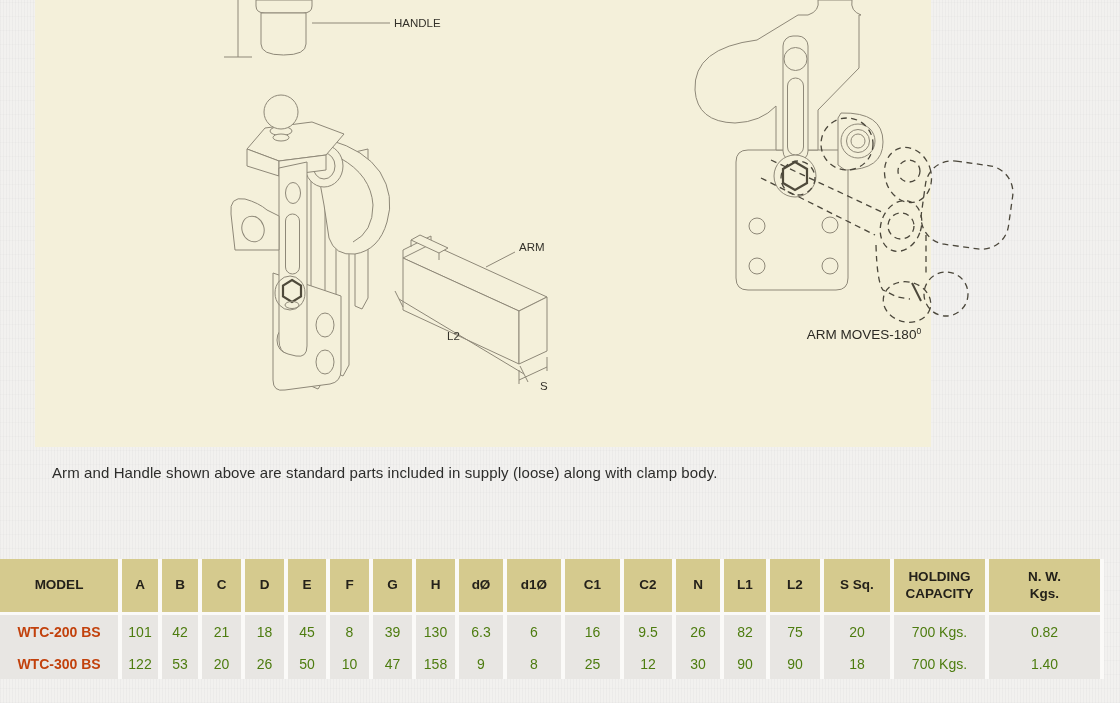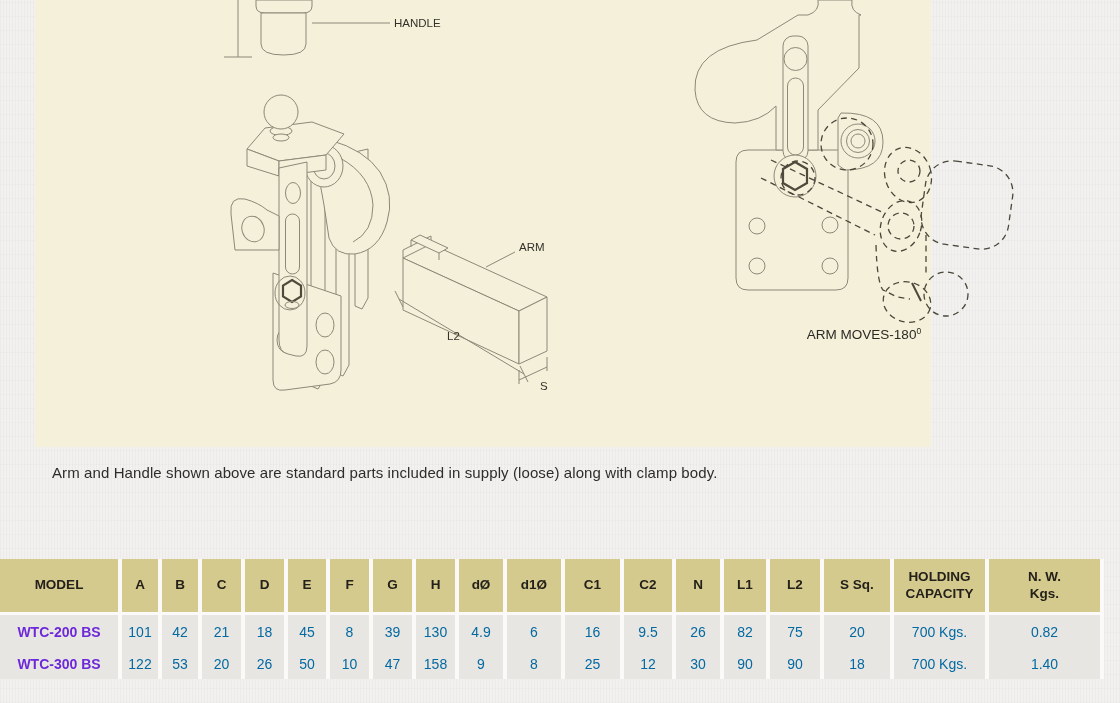--- a/index.html
+++ b/index.html
@@ -31,24 +31,24 @@
   }
   table.spec th{
     background:var(--header-bg,#d5ca8e);
     color:#24211a;font-size:13.5px;font-weight:bold;
     height:53px;vertical-align:middle;text-align:center;
     white-space:pre-line;line-height:1.2;
     border-bottom:3px solid #fbfaf8;padding:0 1px;
   }
   table.spec td{
     background:var(--body-bg,#e8e6e3);
-    color:#0369a1;font-size:14px;text-align:center;vertical-align:middle;
+    color:#4d7c0f;font-size:14px;text-align:center;vertical-align:middle;
     padding:0 1px;overflow:hidden;white-space:nowrap;
   }
-  table.spec td.model{font-weight:bold;color:#6d28d9;}
+  table.spec td.model{font-weight:bold;color:#c2410c;}
   table.spec tbody tr:nth-child(1){height:34px;}
   table.spec tbody tr:nth-child(2){height:30px;}
   table.spec tbody tr:nth-child(3){height:36px;}
   .dline{stroke:#8e8878;stroke-width:1;fill:none;}
   .dfill{stroke:#8e8878;stroke-width:1;fill:#f4f0da;}
   .dark{stroke:#4f4a3b;stroke-width:2.2;fill:#f4f0da;}
   .dash{stroke:#4b473b;stroke-width:1.3;fill:none;stroke-dasharray:6 4.5;}
   .lbl{fill:#33312a;font-size:11.5px;font-family:"Liberation Sans",sans-serif;}
   .lbl-big{fill:#2c2a24;font-size:13.5px;font-family:"Liberation Sans",sans-serif;}
 </style>
@@ -222,21 +222,21 @@
           <tr>
             <td class="model">WTC-200 BS</td>
             <td>101</td>
             <td>42</td>
             <td>21</td>
             <td>18</td>
             <td>45</td>
             <td>8</td>
             <td>39</td>
             <td>130</td>
-            <td>4.9</td>
+            <td>6.3</td>
             <td>6</td>
             <td>16</td>
             <td>9.5</td>
             <td>26</td>
             <td>82</td>
             <td>75</td>
             <td>20</td>
             <td>700 Kgs.</td>
             <td>0.82</td>
           </tr>

